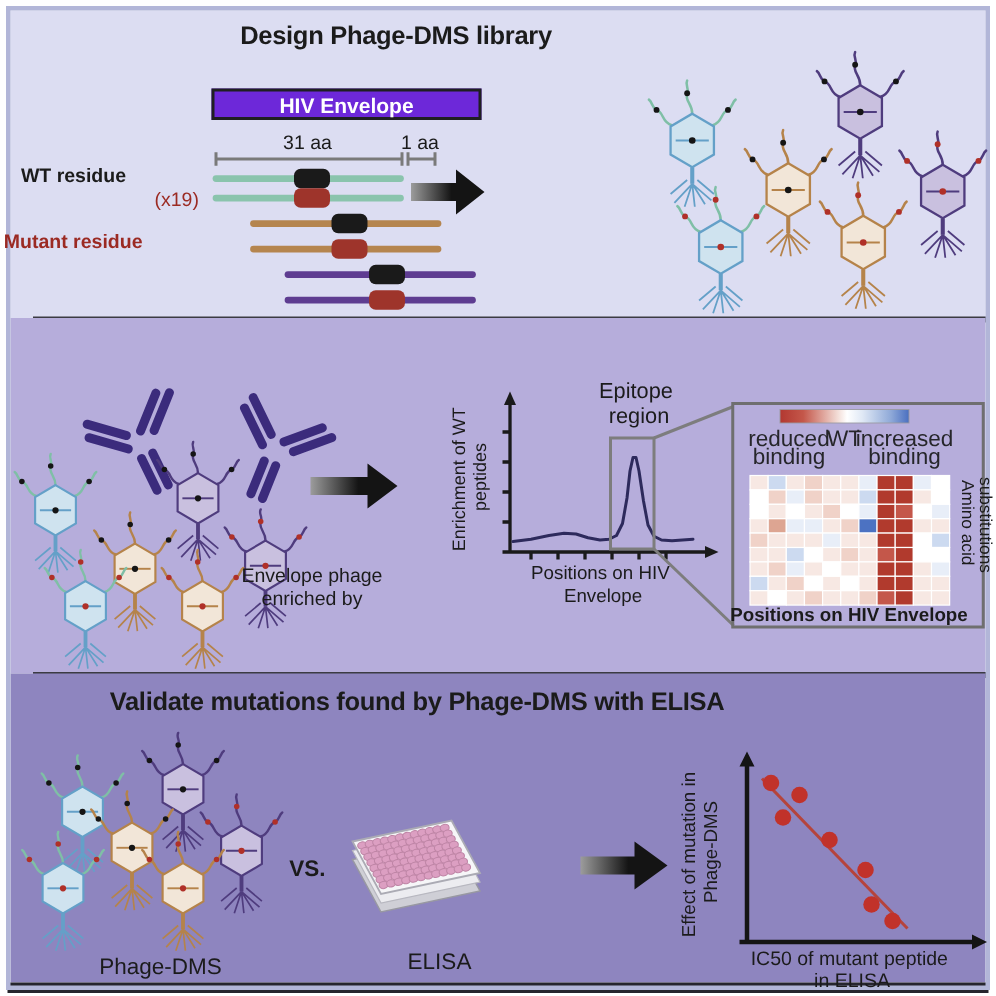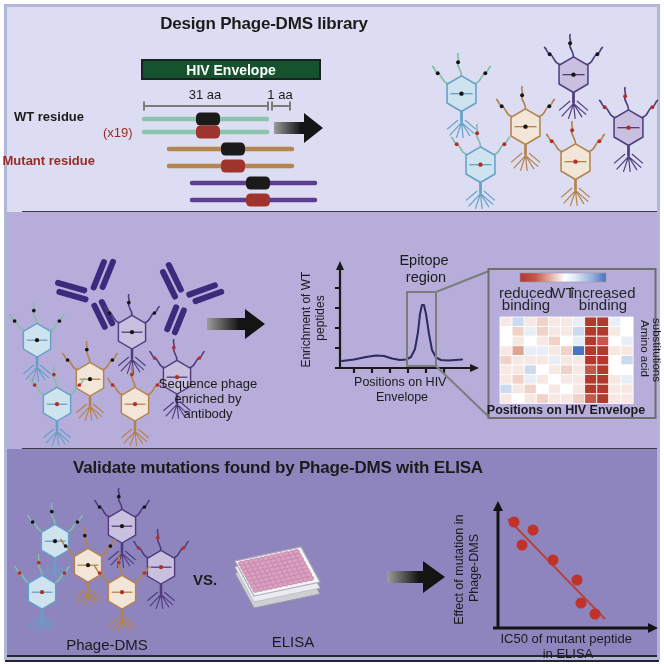--- a/index.html
+++ b/index.html
@@ -600,32 +600,31 @@
         <tspan x="0" y="15">Phage-DMS</tspan>
       </text>
       <text x="566" y="641" text-anchor="middle" font-size="13" fill="#1b1b1b">
         <tspan x="566" y="641">IC50 of mutant peptide</tspan>
         <tspan x="566" y="656">in  ELISA</tspan>
       </text>
     </g>
   </svg>
 
   <div class="txt title ctr" style="left:62px;top:12px;width:400px">Design Phage-DMS library</div>
-  <div id="hivbar" style="background: #14532d;">
+  <div id="hivbar" style="background: #6d28d9;">
       <span>HIV Envelope</span>
     </div>
   <div class="txt ctr" style="left:163px;top:85px;width:80px;font-size:13px">31 aa</div>
   <div class="txt ctr" style="left:254px;top:85px;width:48px;font-size:13px">1 aa</div>
   <div class="txt" id="wtlab" style="left:6px;top:107px;width:82px;text-align:center;font-size:13px;font-weight:600">WT residue</div>
   <div class="txt" id="mutlab" style="left: 0px; top: 123px; width: 93px; text-align: right; font-size: 13px; font-weight: 600; color: rgb(155, 42, 35); margin-top: 28px;">Mutant residue</div>
   <div class="txt" id="mutmult" style="left: 101px; top: 123px; font-size: 13px; color: rgb(155, 42, 35); text-align: right;">(x19)</div>
 
-  <div class="txt ctr" style="left:146px;top:374px;width:120px;font-size:13px">Sequence phage</div>
+  <div class="txt ctr" style="left:146px;top:374px;width:120px;font-size:13px">Envelope phage</div>
   <div class="txt ctr" style="left:146px;top:389px;width:120px;font-size:13px">enriched by</div>
-  <div class="txt ctr" style="left:146px;top:404px;width:120px;font-size:13px">antibody</div>
 
   <div class="txt ctr small" style="left:489px;top:285px;width:70px">reduced</div>
   <div class="txt ctr small" style="left:489px;top:297px;width:70px">binding</div>
   <div class="txt ctr small" style="left:541px;top:285px;width:40px">WT</div>
   <div class="txt ctr small" style="left:566px;top:285px;width:70px">increased</div>
   <div class="txt ctr small" style="left:566px;top:297px;width:70px">binding</div>
 
   <div class="txt title ctr" style="left:26px;top:456px;width:500px">Validate mutations found by Phage-DMS with ELISA</div>
   <div class="txt ctr" style="left:180px;top:569px;width:46px;font-size:15px;font-weight:bold">VS.</div>
   <div class="txt ctr" style="left:55px;top:634px;width:100px;font-size:15px">Phage-DMS</div>

